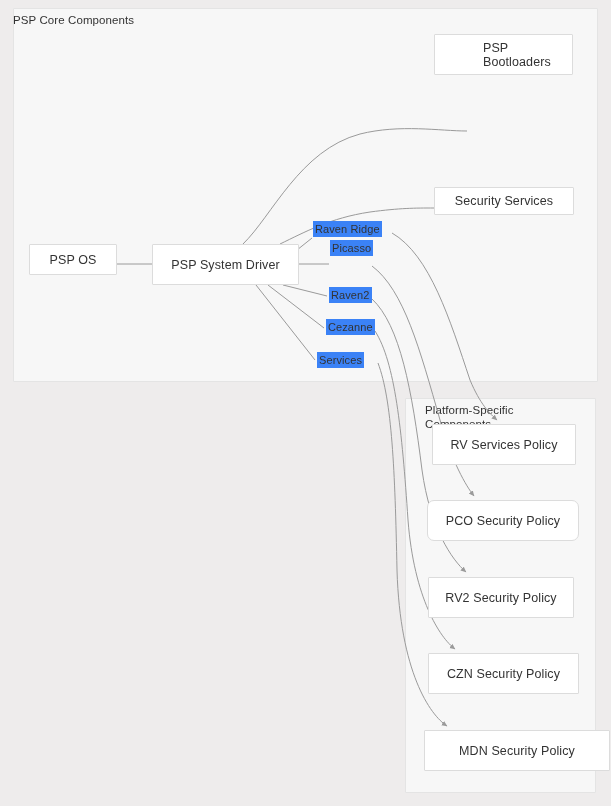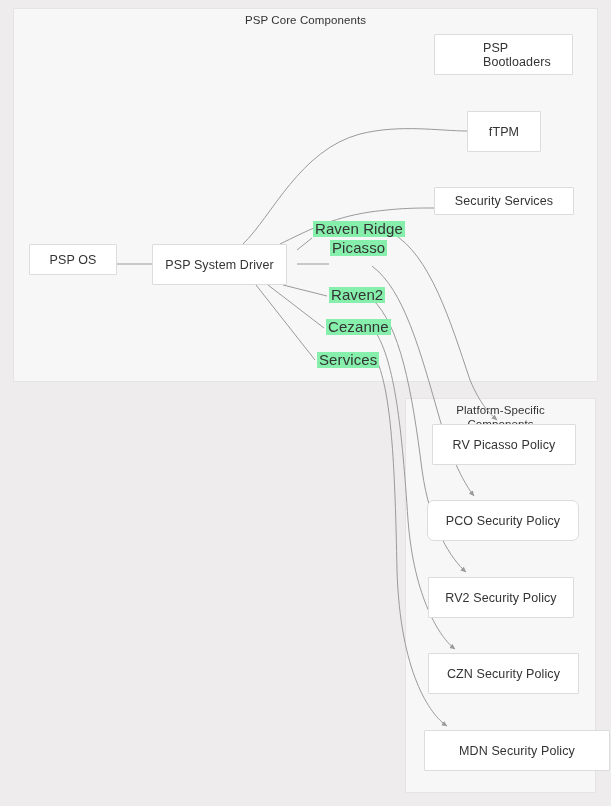--- a/index.html
+++ b/index.html
@@ -31,43 +31,43 @@
     position: absolute;
     background: #f7f7f7;
     border: 1px solid #e4e4e4;
     box-sizing: border-box;
     border-radius: 1px;
   }
   .cluster-title {
     position: absolute;
     font-size: 11.5px;
     color: #333333;
-    text-align: center;
+    text-align: left;
     white-space: normal;
     line-height: 1.25;
     letter-spacing: 0.1px;
   }
   .node {
     position: absolute;
     background: #ffffff;
     border: 1px solid #dcdcdc;
     box-sizing: border-box;
     display: flex;
     align-items: center;
     justify-content: center;
     font-size: 12.5px;
     color: #333333;
     border-radius: 1px;
     letter-spacing: 0.1px;
   }
   .edge-label {
     position: absolute;
-    font-size: 15px;
+    font-size: 11px;
     color: #333333;
-    background: #86efac;
+    background: #3b82f6;
     padding: 0 2px;
     white-space: nowrap;
     letter-spacing: 0.1px;
     line-height: 16px;
   }
 </style>
 </head>
 <body>
 
 <div id="canvas">
@@ -95,25 +95,24 @@
         <path d="M283,285 L327,296"></path>
         <path d="M372,299 C400,325 412,390 422,470 C430,528 452,560 466,572" marker-end="url(#arrowhead)"></path>
         <path d="M268,285 L324,328"></path>
         <path d="M375,331 C395,362 402,430 408,520 C414,598 440,638 455,649" marker-end="url(#arrowhead)"></path>
         <path d="M256,285 L315,360"></path>
         <path d="M378,363 C392,400 395,470 397,570 C400,672 430,715 447,726" marker-end="url(#arrowhead)"></path>
       </g>
   </svg>
 
   <div class="node" style="left: 29px; top: 244px; width: 88px; height: 31px;">PSP OS</div>
-  <div class="node" style="left: 152px; top: 244px; width: 135px; height: 41px;">PSP System Driver</div>
+  <div class="node" style="left: 152px; top: 244px; width: 147px; height: 41px;">PSP System Driver</div>
   <div class="node" style="left: 434px; top: 34px; width: 139px; height: 41px; padding-left: 48px;">PSP Bootloaders</div>
-  <div class="node" style="left: 467px; top: 111px; width: 74px; height: 41px;">fTPM</div>
   <div class="node" style="left: 434px; top: 187px; width: 140px; height: 28px;">Security Services</div>
-  <div class="node" style="left: 432px; top: 424px; width: 144px; height: 41px;">RV Picasso Policy</div>
+  <div class="node" style="left: 432px; top: 424px; width: 144px; height: 41px;">RV Services Policy</div>
   <div class="node" style="left: 427px; top: 500px; width: 152px; height: 41px; border-radius: 7px;">PCO Security Policy</div>
   <div class="node" style="left: 428px; top: 577px; width: 146px; height: 41px;">RV2 Security Policy</div>
   <div class="node" style="left: 428px; top: 653px; width: 151px; height: 41px;">CZN Security Policy</div>
   <div class="node" style="left: 424px; top: 730px; width: 186px; height: 41px;">MDN Security Policy</div>
 
   <div class="edge-label" style="left: 313px; top: 221px;">Raven Ridge</div>
   <div class="edge-label" style="left: 330px; top: 240px;">Picasso</div>
   <div class="edge-label" style="left: 329px; top: 287px;">Raven2</div>
   <div class="edge-label" style="left: 326px; top: 319px;">Cezanne</div>
   <div class="edge-label" style="left: 317px; top: 352px;">Services</div>

